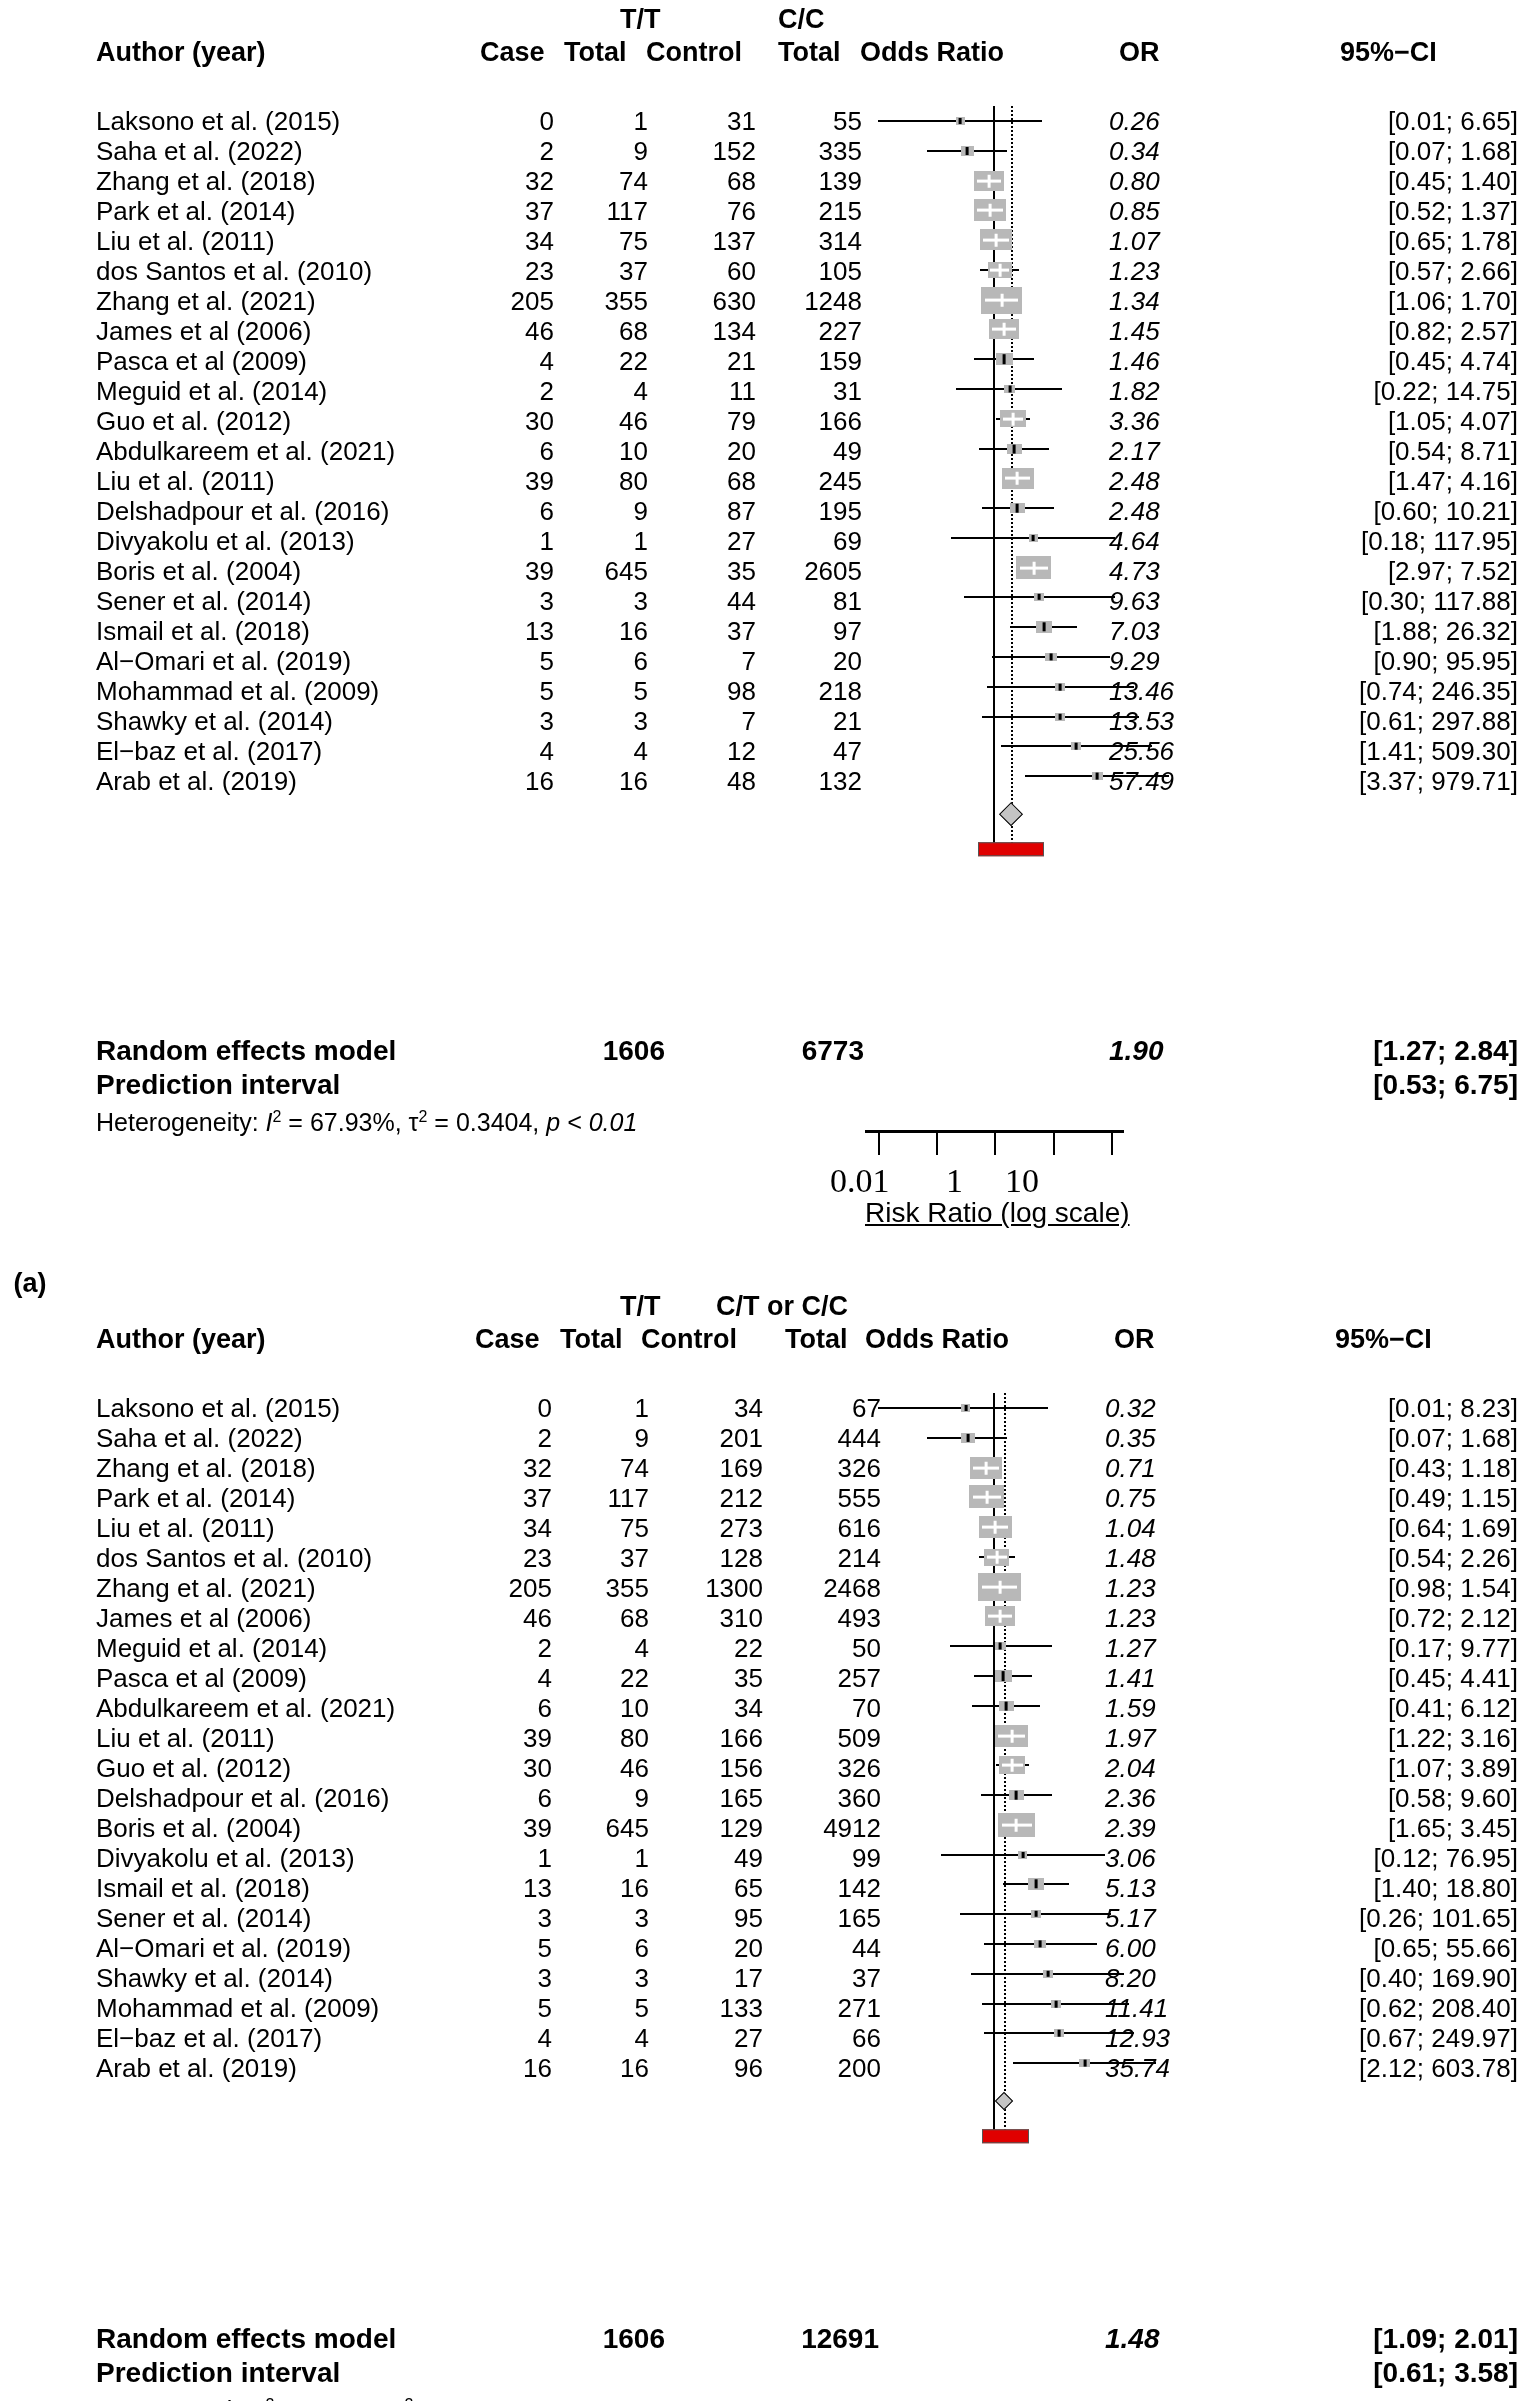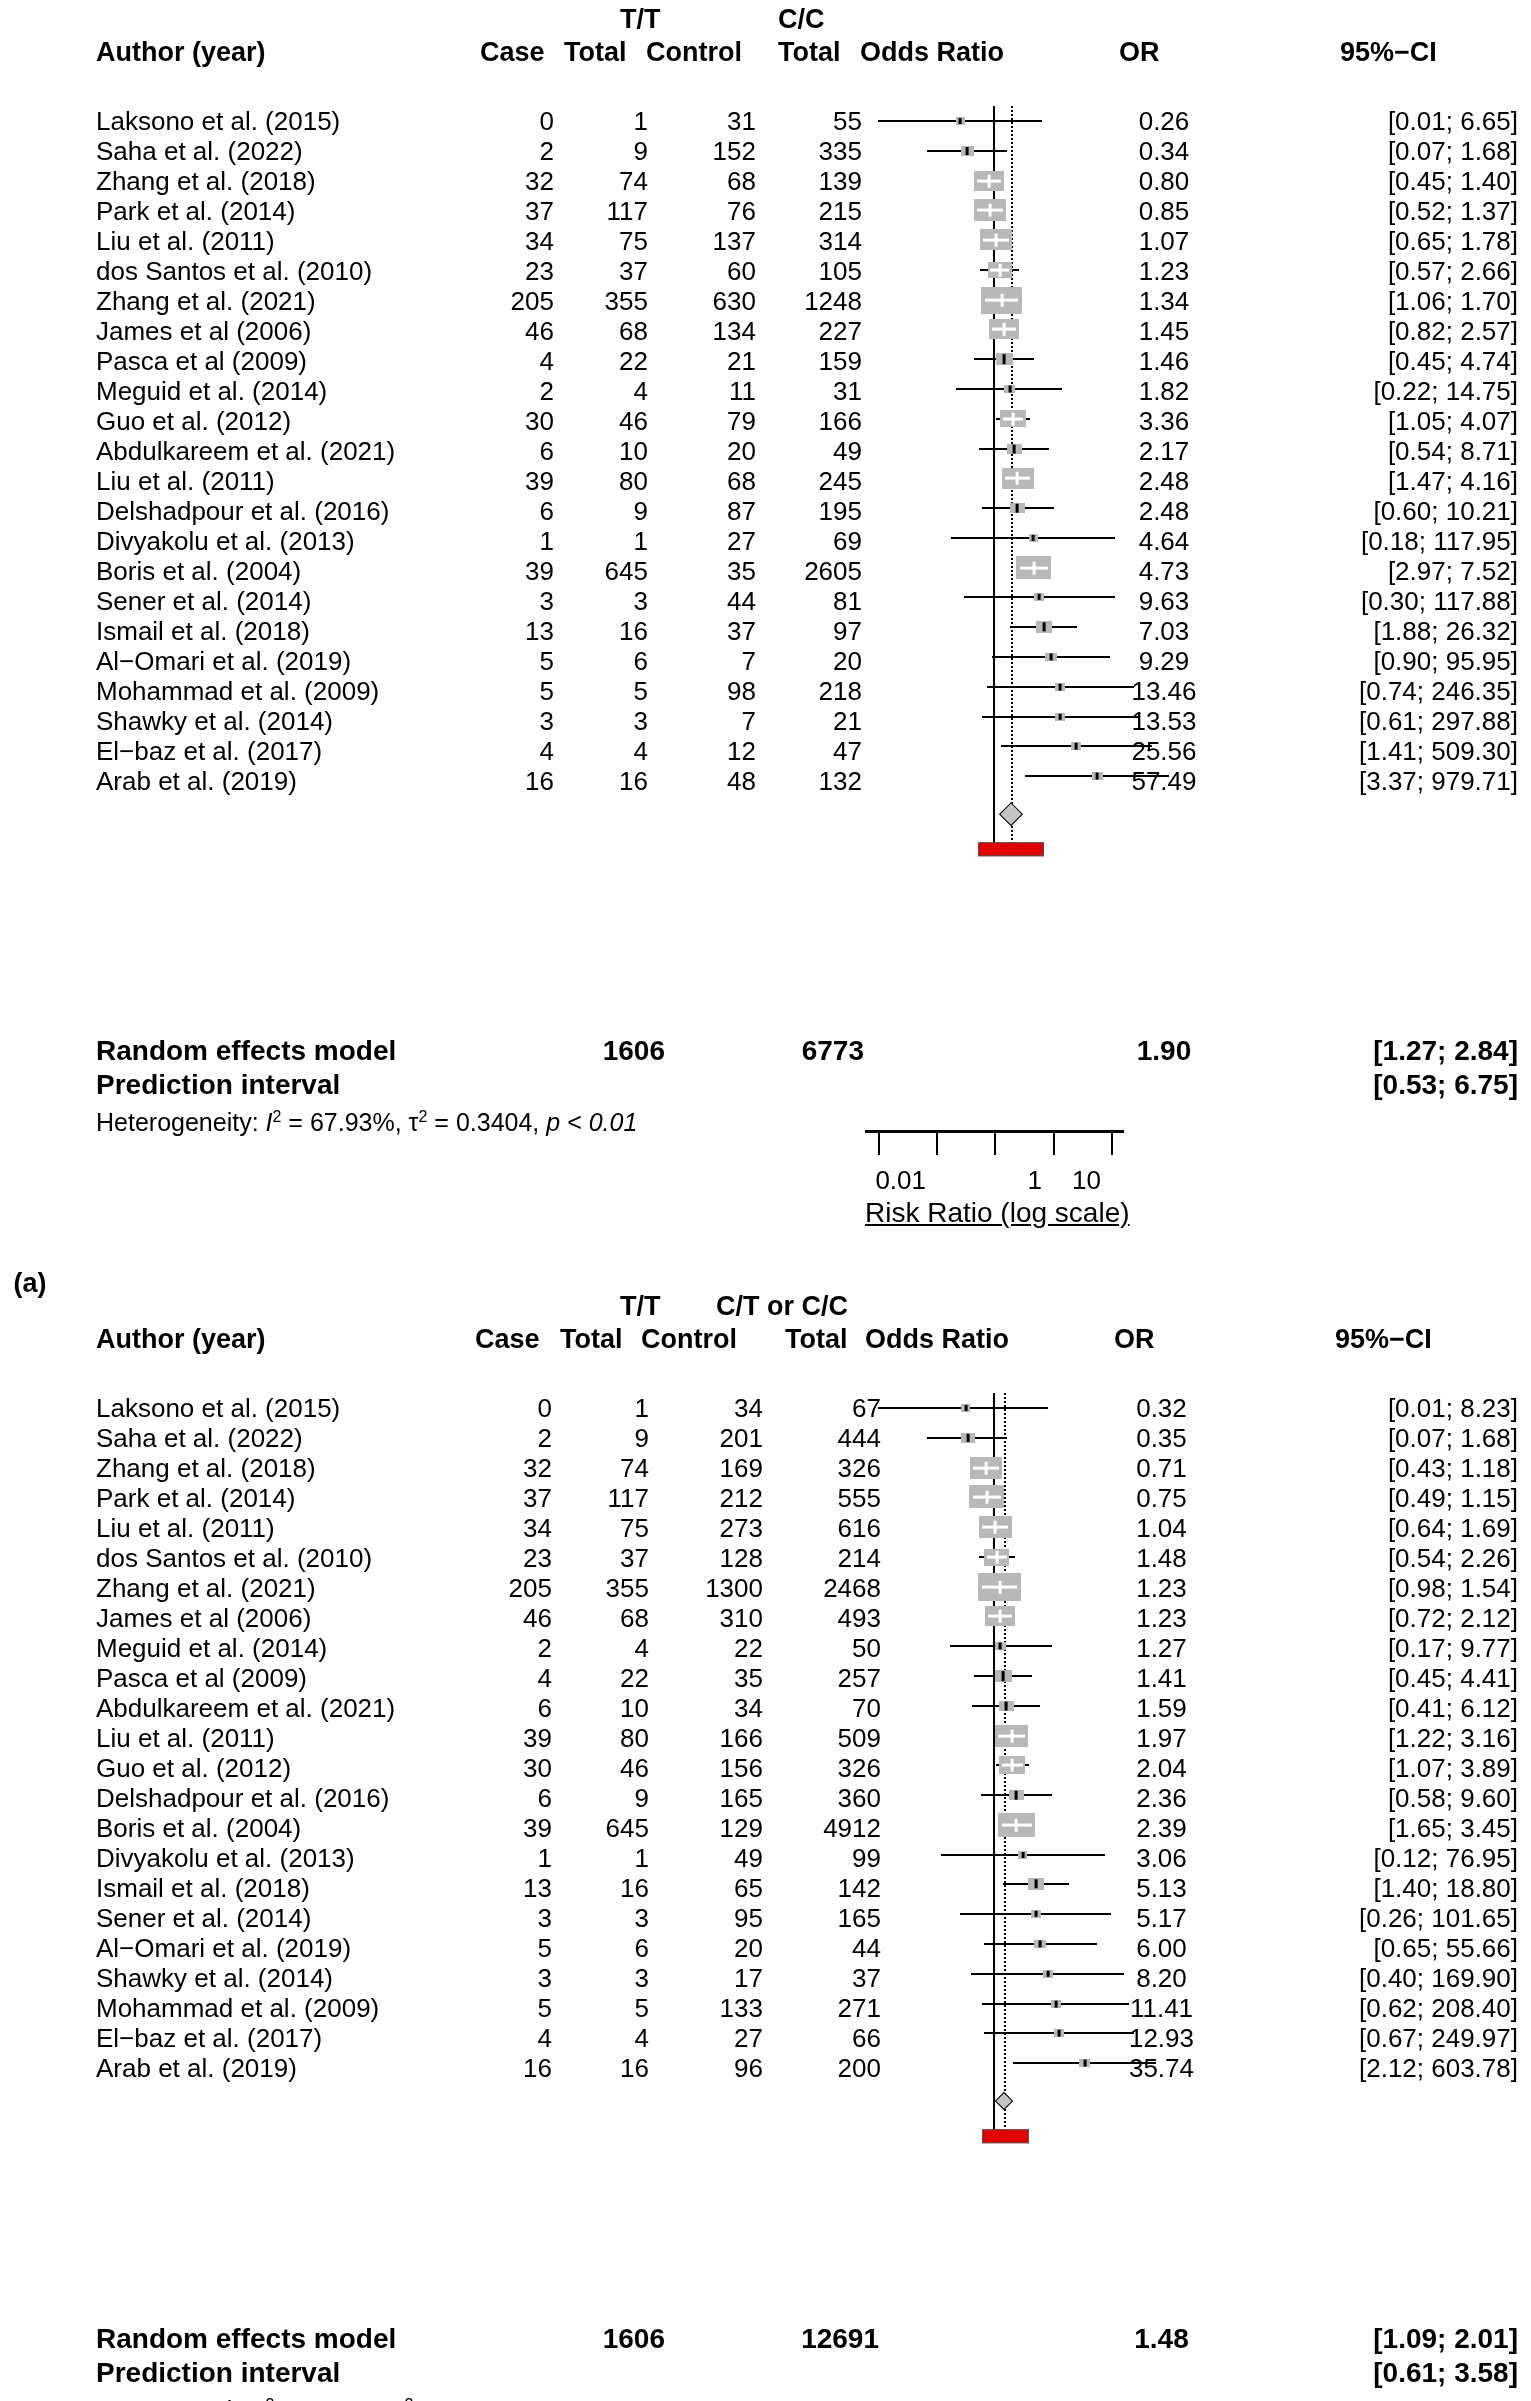--- a/index.html
+++ b/index.html
@@ -16,21 +16,21 @@
 
   
   .ftable{position:relative;width:1531px;}
   .row{position:relative;height:30px;}
   .cell{position:absolute;white-space:nowrap;font-size:26px;line-height:30px;}
   .author{left:96px;text-align:left;}
   .case   {left:480px;width:74px;text-align:right;}
   .total  {left:564px;width:84px;text-align:right;}
   .control{left:653px;width:103px;text-align:right;}
   .ctotal {left:759px;width:103px;text-align:right;}
-  .or     {left:1109px;width:110px;text-align:center;}
+  .or     {left:1109px;width:110px;text-align:left;font-style:italic;}
   .ci     {left:1230px;width:288px;text-align:right;}
 
   
   #panel-b .case   {left:475px;width:77px;}
   #panel-b .total  {left:560px;width:89px;}
   #panel-b .control{left:648px;width:115px;}
   #panel-b .ctotal {left:768px;width:113px;}
   #panel-b .or     {left:1105px;width:113px;}
   #panel-b .ci     {left:1225px;width:293px;}
 
@@ -52,21 +52,21 @@
   .predbar{position:absolute;top:50%;transform:translateY(-50%);background:#e00000;border:1.4px solid #555;}
 
   .het{position:absolute;font-size:25px;line-height:29px;white-space:nowrap;}
   .het sup{font-size:16px;vertical-align:super;}
   .het i{font-style:italic;}
 
   
   .axisbox{position:absolute;}
   .axisline{position:absolute;height:2.9px;background:#000;top:0;left:0;right:0;}
   .tick{position:absolute;width:2.4px;background:#000;top:0;}
-  .ticklab{position:absolute;font-size:26px;line-height:29px;white-space:nowrap;text-align:right;}
+  .ticklab{position:absolute;font-size:34px;line-height:29px;white-space:nowrap;text-align:left;font-family:Liberation Serif, serif;}
   .axistitle{position:absolute;font-size:28px;line-height:31px;white-space:nowrap;}
 
   .panel-label{position:absolute;font-size:27px;font-weight:bold;line-height:30px;}
 </style>
 </head>
 <body>
 
 <div class="panel" id="panel-a">
 
   <div class="hdr" style="left:620px;top:3.8px;">T/T</div>

